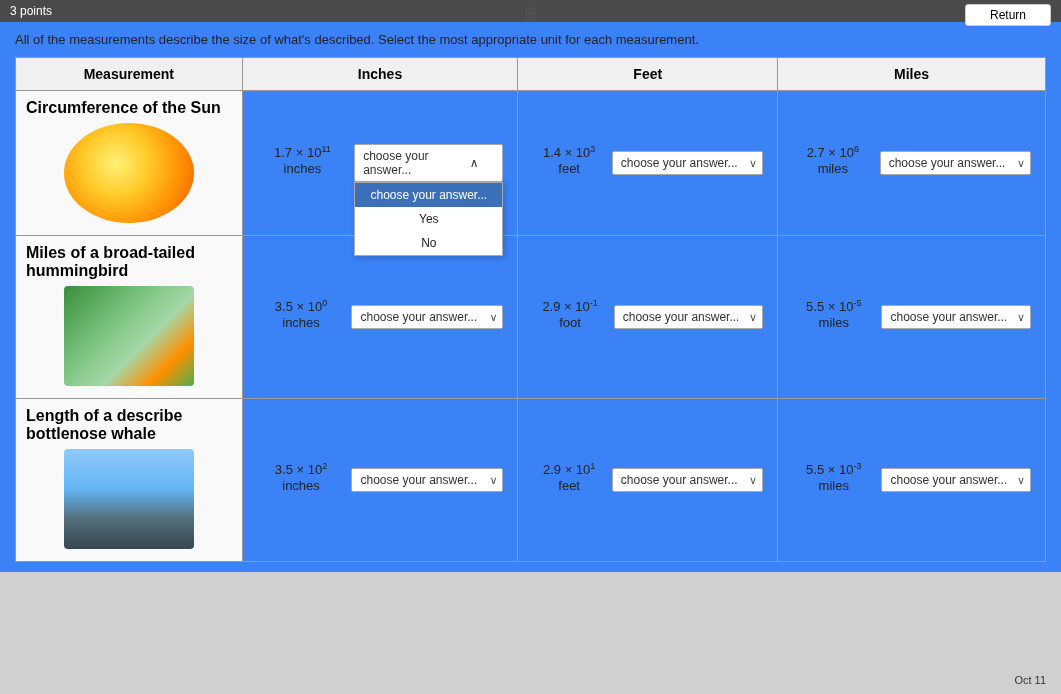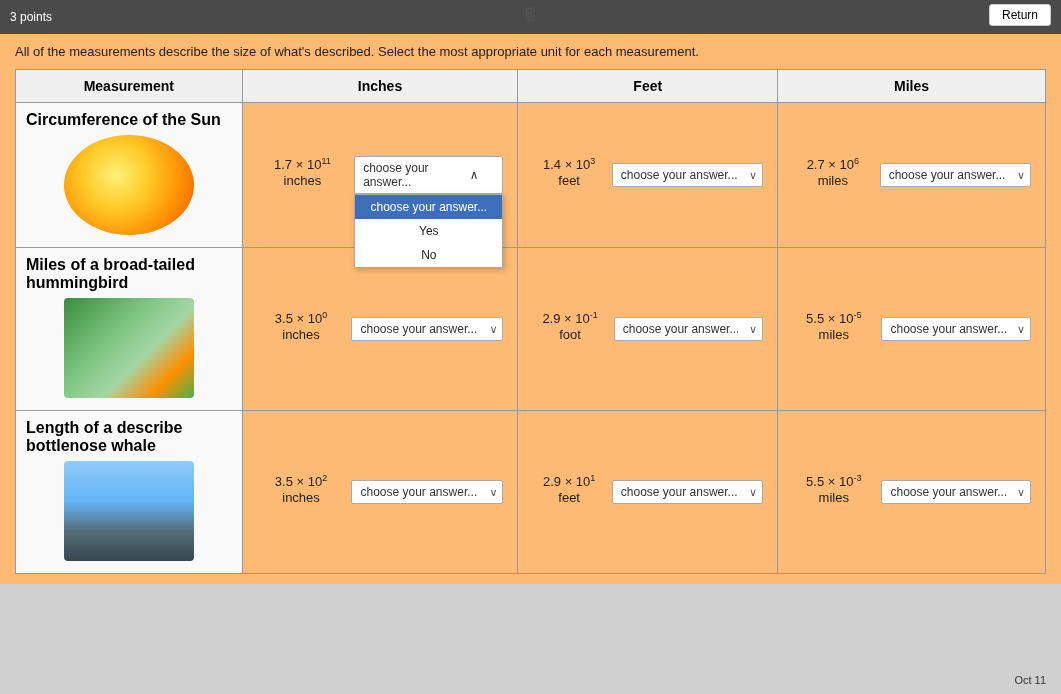--- a/index.html
+++ b/index.html
@@ -6,40 +6,40 @@
     body {
       font-family: Arial, sans-serif;
       background: #d0d0d0;
       width: 1061px;
       height: 694px;
       overflow: hidden;
       position: relative;
     }
     .top-bar {
       background: #4a4a4a;
-      height: 34px;
+      height: 22px;
       display: flex;
       align-items: center;
       padding: 0 10px;
       color: white;
       font-size: 12px;
     }
     .return-btn {
       position: absolute;
       top: 4px;
       right: 10px;
       background: white;
       border: 1px solid #ccc;
-      padding: 3px 12px;
+      padding: 3px 24px;
       font-size: 12px;
       cursor: pointer;
       border-radius: 3px;
     }
     .main-content {
-      background: #fdba74;
+      background: #3b82f6;
       margin: 0;
       padding: 10px 15px;
     }
     .question-text {
       font-size: 13px;
       margin-bottom: 10px;
       color: #222;
     }
     .table-container {
       width: 100%;

